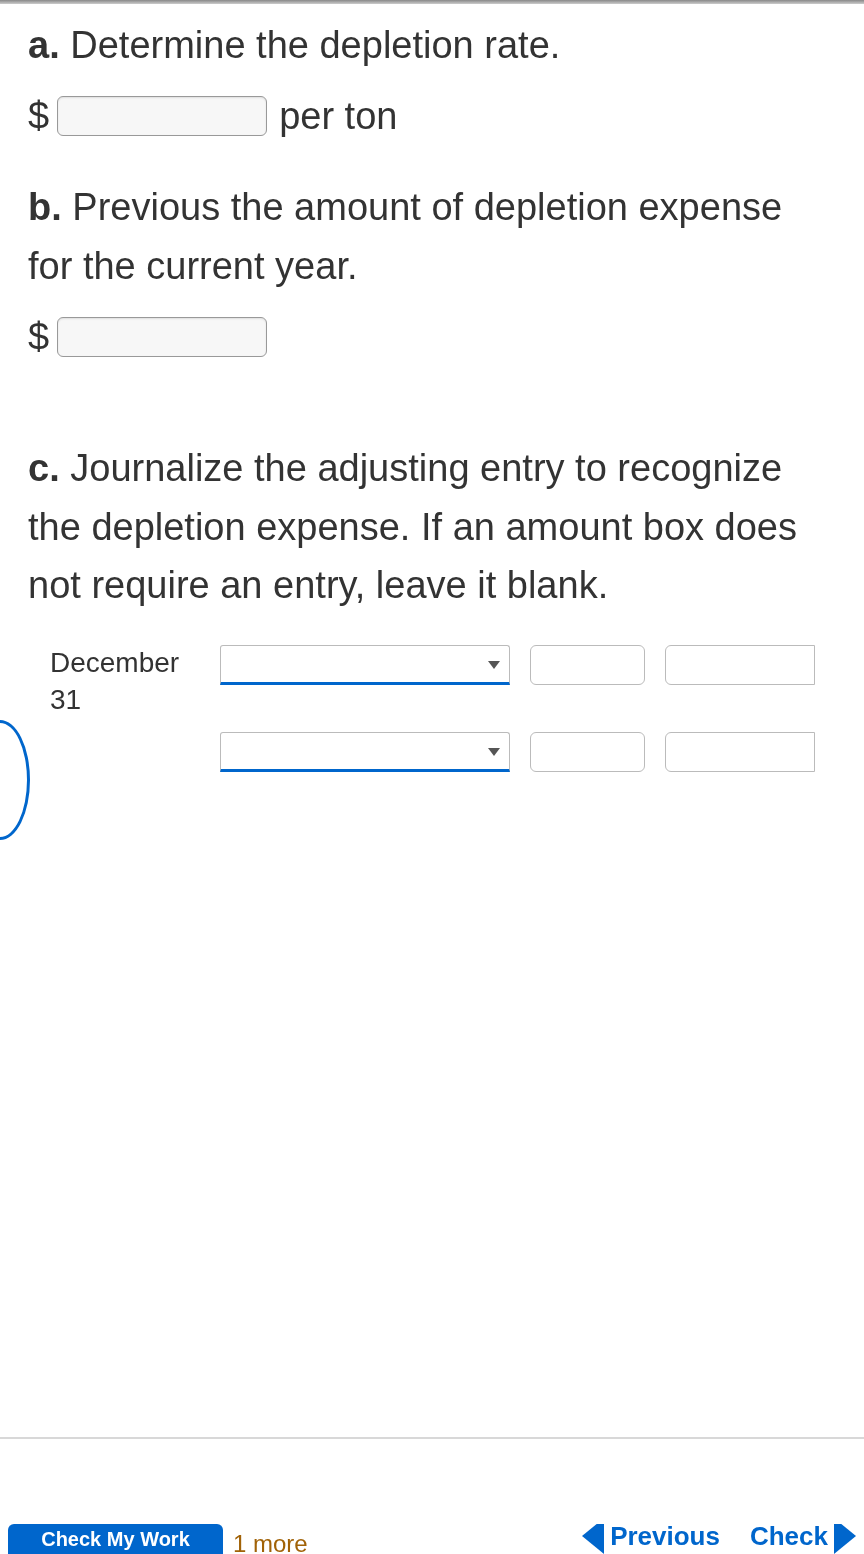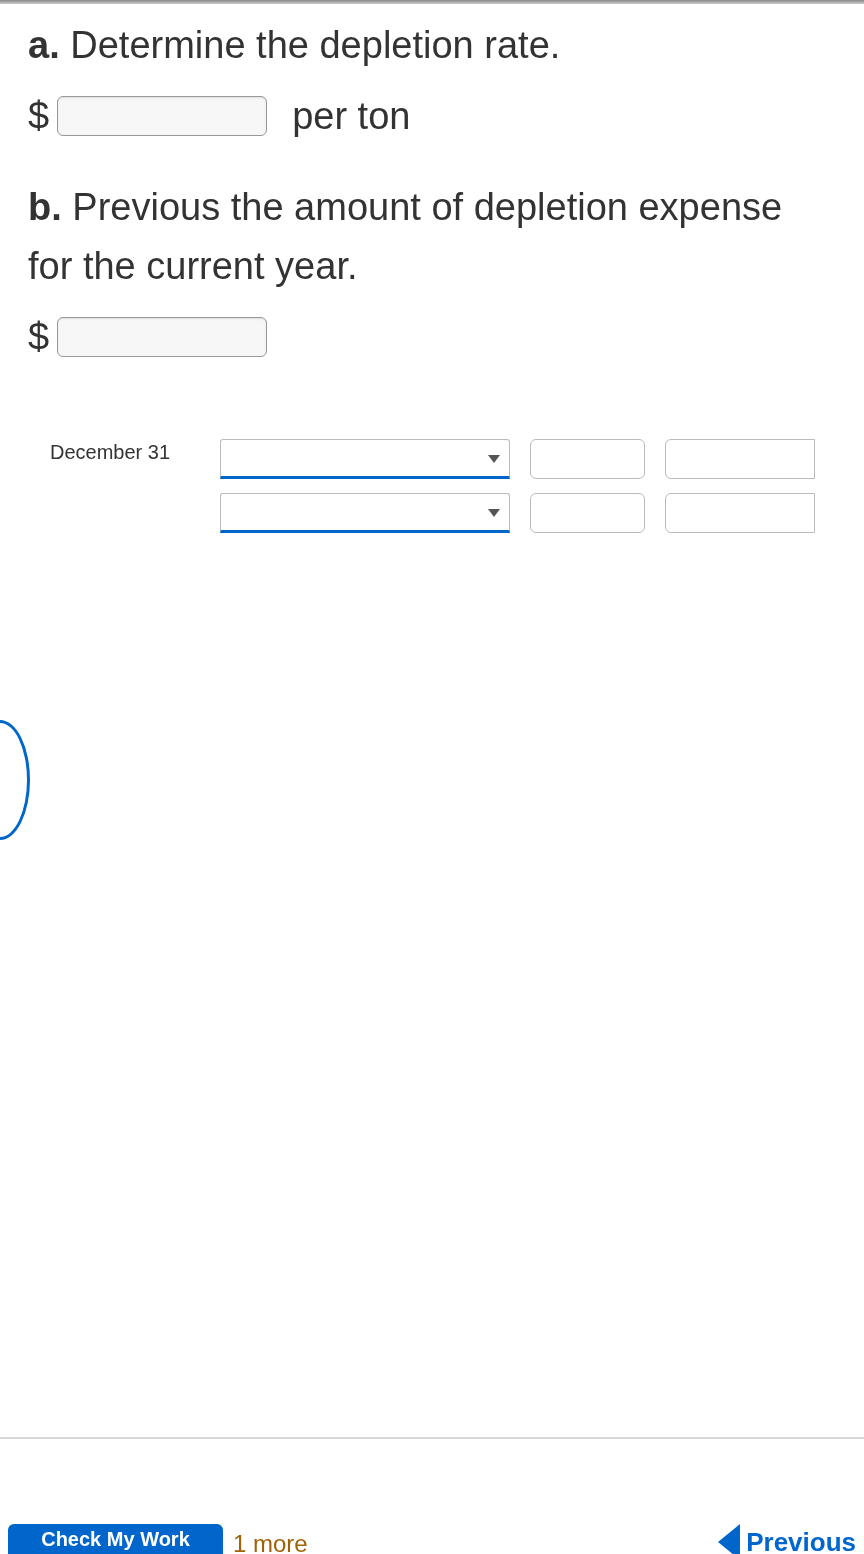--- a/index.html
+++ b/index.html
@@ -48,21 +48,21 @@
     border: 1.5px solid #999999;
     border-radius: 6px;
     background: #f7f7f7;
     font-size: 22px;
     padding: 0 8px;
     box-shadow: inset 0 1px 2px rgba(0,0,0,0.1);
   }
   .suffix {
     font-size: 38px;
     color: #333333;
-    margin-left: 17px;
+    margin-left: 4px;
   }
   .section-b {
     margin-top: 30px;
   }
   .section-c {
     margin-top: 80px;
   }
   .bubble {
     position: absolute;
     left: -30px;
@@ -79,21 +79,21 @@
     padding-left: 22px;
   }
   .journal-row {
     display: flex;
     align-items: flex-start;
     gap: 20px;
     margin-bottom: 12px;
   }
   .date-cell {
     width: 150px;
-    font-size: 20px;
+    font-size: 28px;
     color: #333333;
     line-height: 1.3;
   }
   .select-wrap {
     position: relative;
     width: 290px;
   }
   .journal-select {
     width: 290px;
     height: 40px;
@@ -167,21 +167,20 @@
     font-size: 20px;
     font-weight: bold;
     overflow: hidden;
   }
   .nav-group {
     display: flex;
     align-items: flex-end;
     gap: 30px;
     height: 30px;
     overflow: hidden;
-    flex-direction: column;
   }
   .nav-item {
     display: flex;
     align-items: center;
     gap: 6px;
     font-size: 26px;
     font-weight: bold;
     color: #0066cc;
   }
   .chev-left {
@@ -233,20 +232,23 @@
     <div class="question-text">
       <span class="label">b.</span><span> Previous the amount of depletion expense for the current year.</span>
     </div>
     <div class="input-row">
       <span class="dollar">$</span>
       <input type="text" class="small-input" value="" style="">
     </div>
   </div>
 
   <div class="section-c">
+    <div class="question-text">
+      <span class="label">c.</span><span> Journalize the adjusting entry to recognize the depletion expense. If an amount box does not require an entry, leave it blank.</span>
+    </div>
 
     <div class="journal-table">
       <div class="journal-row">
         <div class="date-cell">December 31</div>
         <div class="select-wrap">
           <select class="journal-select">
             <option></option>
           </select>
           <div class="select-arrow"></div>
         </div>

